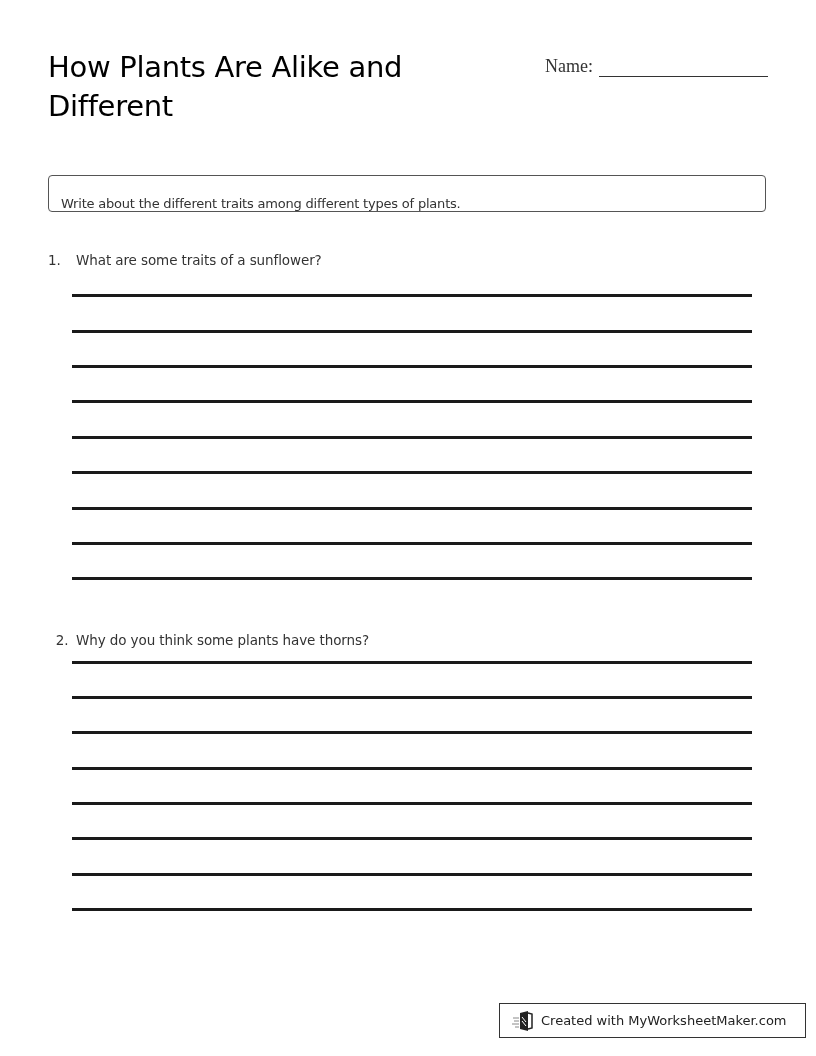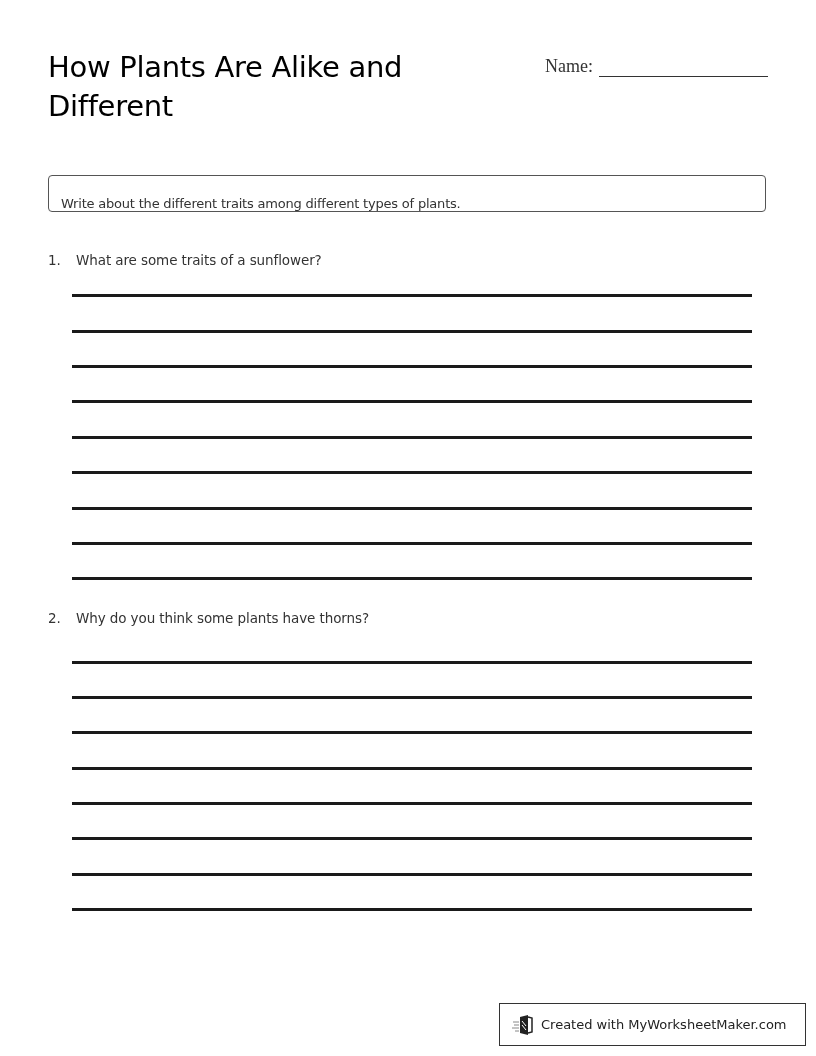--- a/index.html
+++ b/index.html
@@ -84,21 +84,21 @@
       left: 72px;
       width: 680px;
       height: 2.5px;
       background: #1a1a1a;
     }
     .footer-badge {
       position: absolute;
       left: 499px;
       top: 1003px;
       width: 307px;
-      height: 43px;
+      height: 35px;
       box-sizing: border-box;
       border: 1.5px solid #333333;
       display: flex;
       align-items: center;
       padding-left: 12px;
       font-family: "DejaVu Sans", sans-serif;
       font-size: 13px;
       color: #222222;
     }
     .footer-icon {
@@ -130,21 +130,21 @@
   <div class="answer-line" style="top:330px;"></div>
   <div class="answer-line" style="top:365px;"></div>
   <div class="answer-line" style="top:400px;"></div>
   <div class="answer-line" style="top:436px;"></div>
   <div class="answer-line" style="top:471px;"></div>
   <div class="answer-line" style="top:507px;"></div>
   <div class="answer-line" style="top:542px;"></div>
   <div class="answer-line" style="top:577px;"></div>
 </div>
 
-<div class="question" style="top:610px;">
+<div class="question" style="top:632px;text-align:center;">
   <span class="num">2.</span><span>Why do you think some plants have thorns?</span>
 </div>
 <div>
   <div class="answer-line" style="top:661px;"></div>
   <div class="answer-line" style="top:696px;"></div>
   <div class="answer-line" style="top:731px;"></div>
   <div class="answer-line" style="top:767px;"></div>
   <div class="answer-line" style="top:802px;"></div>
   <div class="answer-line" style="top:837px;"></div>
   <div class="answer-line" style="top:873px;"></div>

